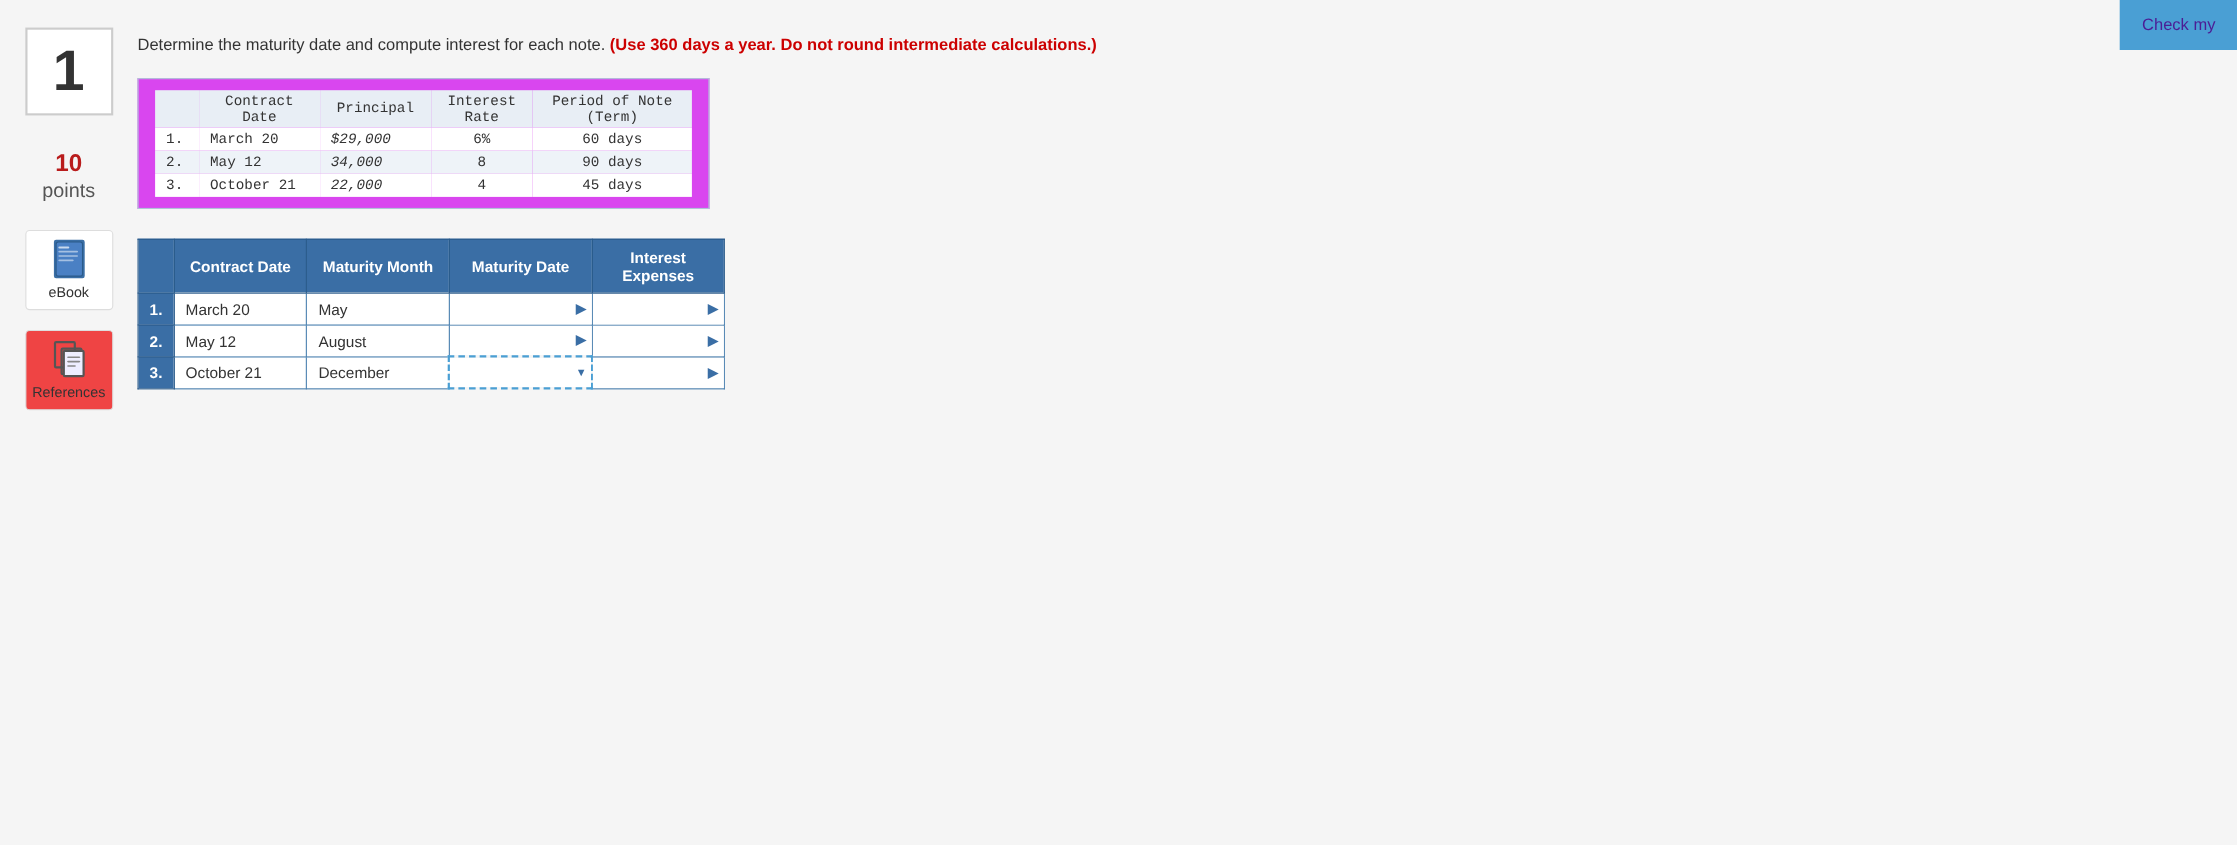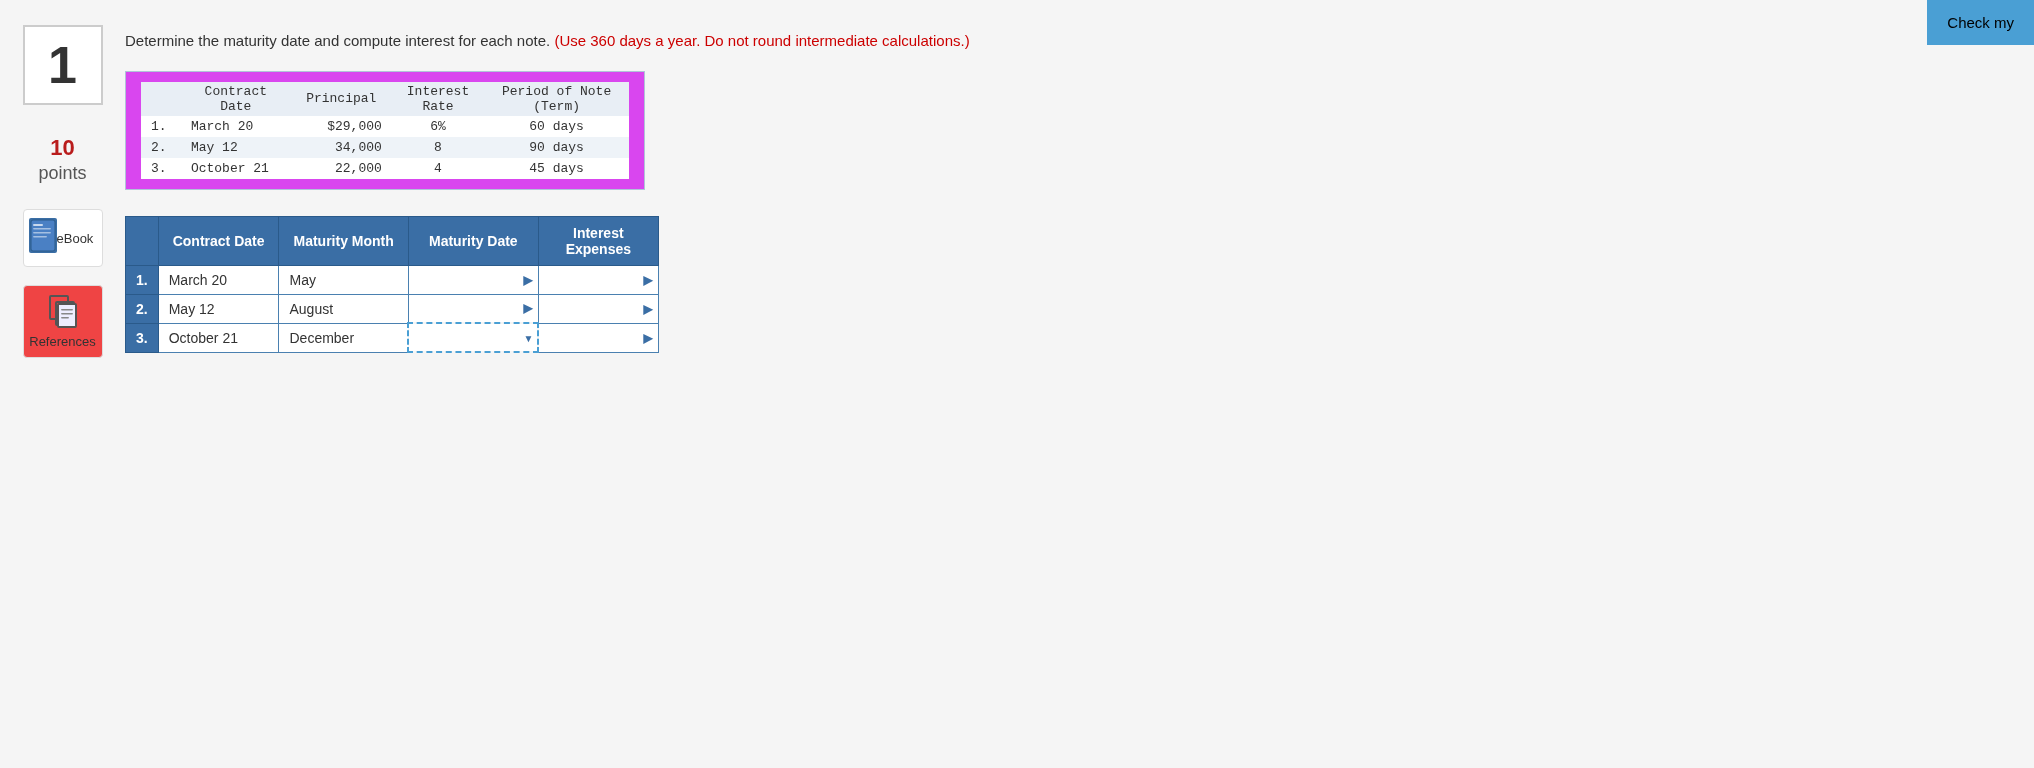--- a/index.html
+++ b/index.html
@@ -9,21 +9,21 @@
       min-height: 768px;
       position: relative;
     }
 
     
     .check-my-btn {
       position: fixed;
       top: 0;
       right: 0;
       background: #4a9fd4;
-      color: #000000;
+      color: #4c1d95;
       border: none;
       padding: 14px 20px;
       font-size: 15px;
       cursor: pointer;
       z-index: 100;
     }
 
     
     .page-container {
       display: flex;
@@ -63,20 +63,21 @@
     }
 
     .points-sub {
       font-size: 18px;
       color: #555;
       margin-bottom: 25px;
     }
 
     .ebook-btn {
       display: flex;
+      flex-direction: column;
       align-items: center;
       cursor: pointer;
       margin-bottom: 18px;
       width: 80px;
       background: white;
       border: 1px solid #ddd;
       padding: 8px 5px;
       border-radius: 4px;
     }
 
@@ -128,21 +129,21 @@
 
     .question-text {
       font-size: 15px;
       color: #333;
       margin-bottom: 18px;
       line-height: 1.5;
     }
 
     .question-text .highlight {
       color: #cc0000;
-      font-weight: normal;
+      font-weight: bold;
     }
 
     
     .info-table-container {
       background: #d946ef;
       border: 1px solid #b0c4d8;
       padding: 10px 15px;
       margin-bottom: 22px;
       display: inline-block;
       min-width: 520px;
@@ -171,21 +172,21 @@
 
     .info-table tr.alt td {
       background: #eef3f8;
     }
 
     .info-table td.note-col {
       text-align: left;
     }
 
     .info-table td.right {
-      text-align: right;
+      font-style: italic;
     }
 
     .info-table td.center {
       text-align: center;
     }
 
     
     .answer-table-wrapper {
       display: inline-block;
     }

